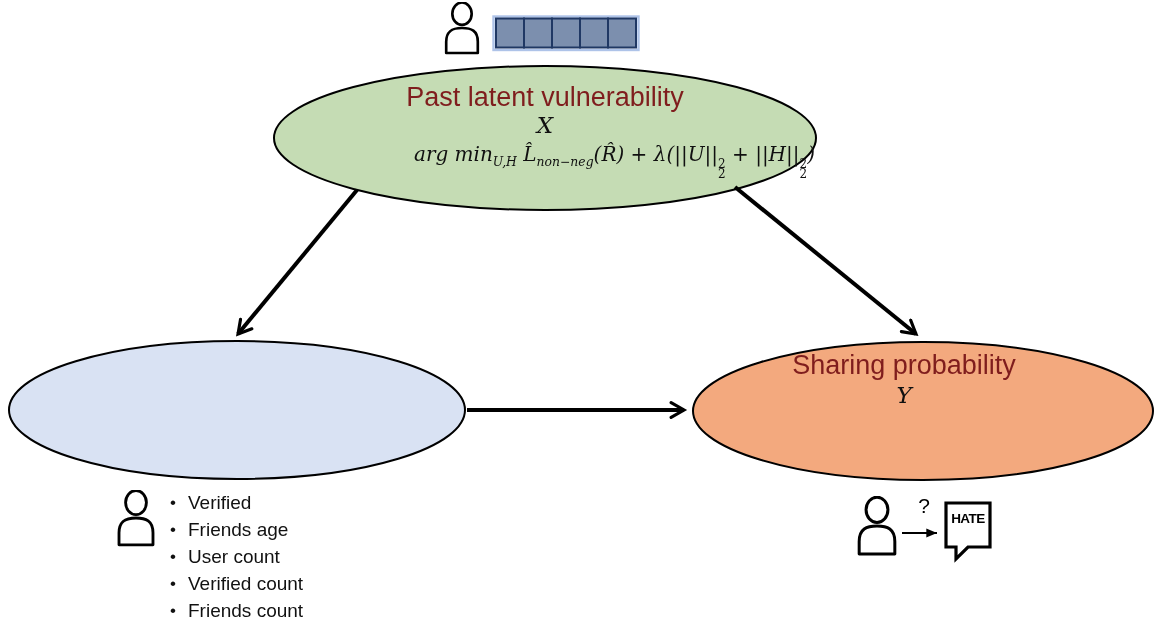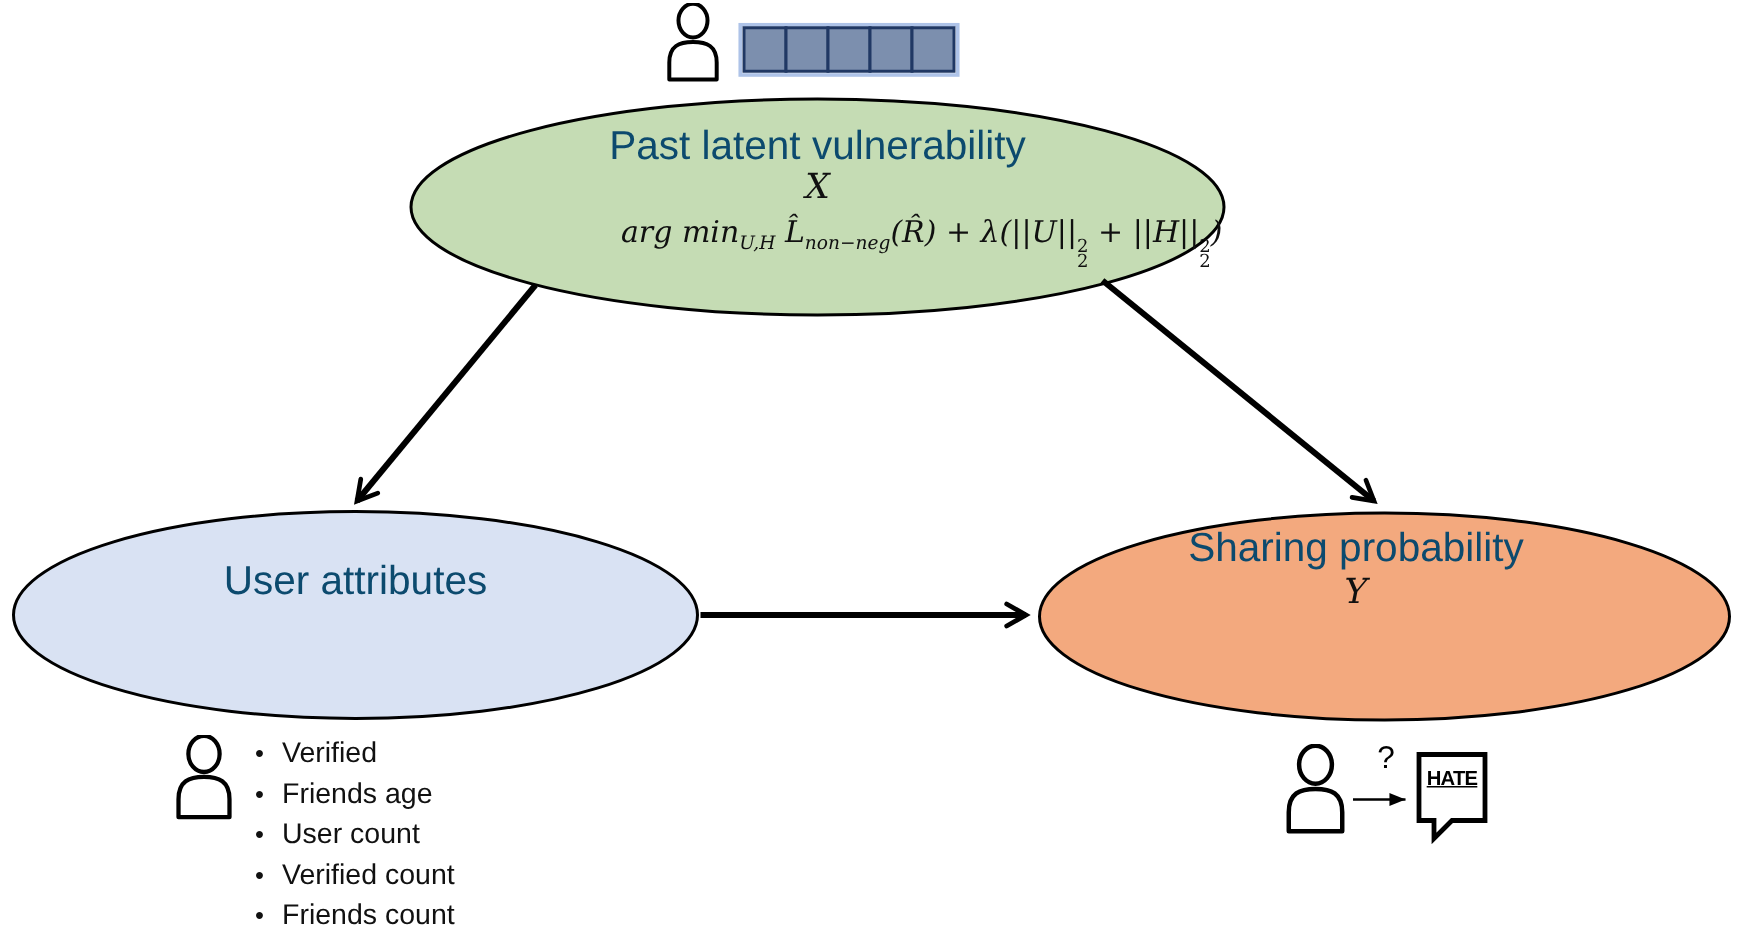--- a/index.html
+++ b/index.html
@@ -1,35 +1,35 @@
 <!DOCTYPE html>
 <html><head>
 <meta charset="utf-8">
 <style>
   html,body{margin:0;padding:0;background:#fff;}
   .canvas{position:relative;width:1159px;height:619px;background:#ffffff;overflow:hidden;
           font-family:"Liberation Sans",sans-serif;color:#121212;}
   .layer{position:absolute;left:0;top:0;width:1159px;height:619px;}
   .txt{position:absolute;text-align:center;}
-  .node-title{font-size:27px;line-height:30px;font-weight:400;color:#0c4a6e;white-space:nowrap;}
+  .node-title{font-size:27px;line-height:30px;font-weight:400;color:#7f1d1d;white-space:nowrap;}
   .math{font-family:"DejaVu Serif",serif;font-style:italic;color:#101010;}
   .var{font-size:23px;line-height:26px;}
   .formula{font-size:20px;line-height:32px;white-space:nowrap;text-align:right;}
   .formula sub,.formula sup{font-size:0.62em;}
   .ss{display:inline-flex;flex-direction:column;align-items:center;font-size:0.60em;
       line-height:0.85;vertical-align:-0.55em;font-style:normal;}
   .subtitle{font-size:22px;line-height:25px;margin-top:5px;white-space:nowrap;}
   .subtitle .mi{font-family:"DejaVu Serif",serif;font-style:italic;font-size:23px;}
   .bullets{position:absolute;left:158px;top:489px;margin:0;padding:0;list-style:none;}
   .bullets li{display:flex;height:27px;align-items:center;font-size:19px;color:#111;}
   .bullets .dot{width:30px;text-align:center;font-size:17px;flex:0 0 30px;}
   .qmark{position:absolute;left:913px;top:494px;width:22px;text-align:center;
          font-size:21px;font-weight:400;color:#000;}
   .hate{position:absolute;left:946px;top:511px;width:44px;text-align:center;
-        font-size:13.5px;font-weight:700;letter-spacing:-0.5px;color:#000;text-decoration:underline;}
+        font-size:13.5px;font-weight:700;letter-spacing:-0.5px;color:#000;}
 </style>
 </head>
 <body>
 
 <div class="canvas">
 
   <svg class="layer" viewBox="0 0 1159 619">
     <defs>
       <marker id="arrowBig" viewBox="0 0 10 10" refX="8" refY="5" markerWidth="4.6" markerHeight="4.6" orient="auto-start-reverse">
         <path d="M1,1 L8,5 L1,9" fill="none" stroke="#000" stroke-width="1.7" stroke-linecap="round"></path>
@@ -74,21 +74,20 @@
     <div class="math formula">arg min<sub>U,H</sub> L̂<sub>non−neg</sub>(R̂) + λ(||U||<span class="ss">
           <span>2</span>
           <span>2</span>
         </span> + ||H||<span class="ss">
           <span>2</span>
           <span>2</span>
         </span>)</div>
   </div>
 
   <div class="txt" style="left:20px;top:372px;width:434px;">
-    <div class="node-title">User attributes</div>
   </div>
 
   <div class="txt" style="left:681px;top:350px;width:446px;">
     <div class="node-title">Sharing probability</div>
     <div class="math var" style="margin-top:2px;">Y</div>
   </div>
 
   <ul class="bullets">
     <li>
         <span class="dot">•</span>

